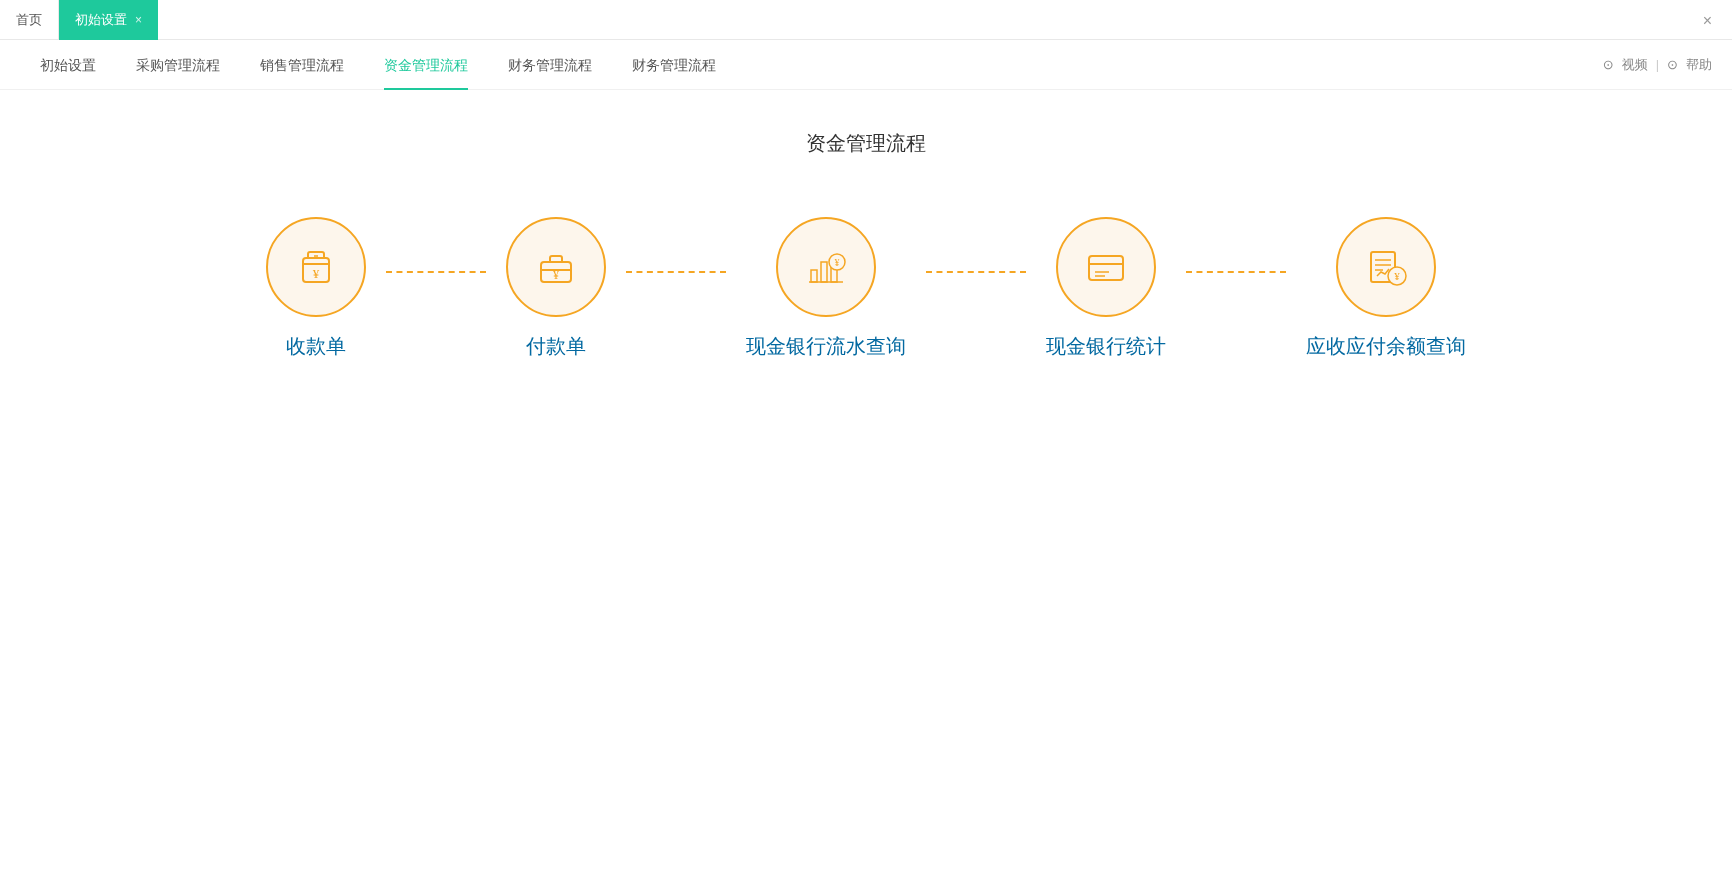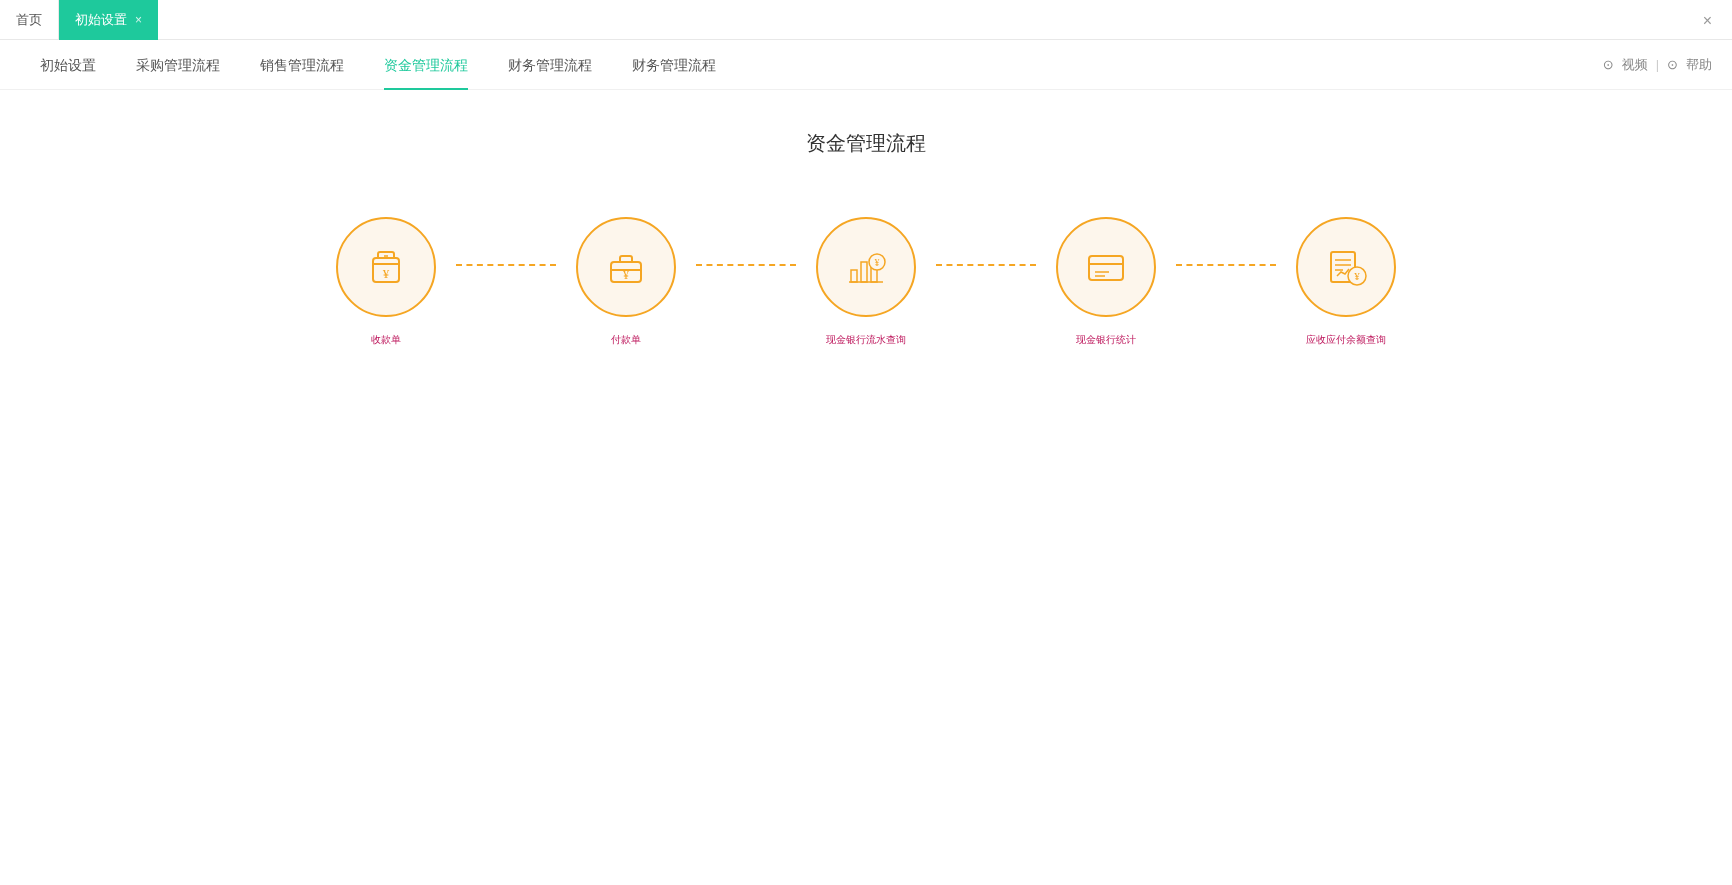--- a/index.html
+++ b/index.html
@@ -112,22 +112,22 @@
       display: flex;
       align-items: center;
       justify-content: center;
       margin-bottom: 16px;
     }
     .flow-icon-circle svg {
       width: 50px;
       height: 50px;
     }
     .flow-label {
-      font-size: 10px;
-      color: #be185d;
+      font-size: 20px;
+      color: #0369a1;
       text-align: left;
     }
     .flow-connector {
       display: flex;
       align-items: center;
       padding: 0 20px;
       padding-bottom: 34px; 
     }
     .flow-connector-line {
       width: 100px;

